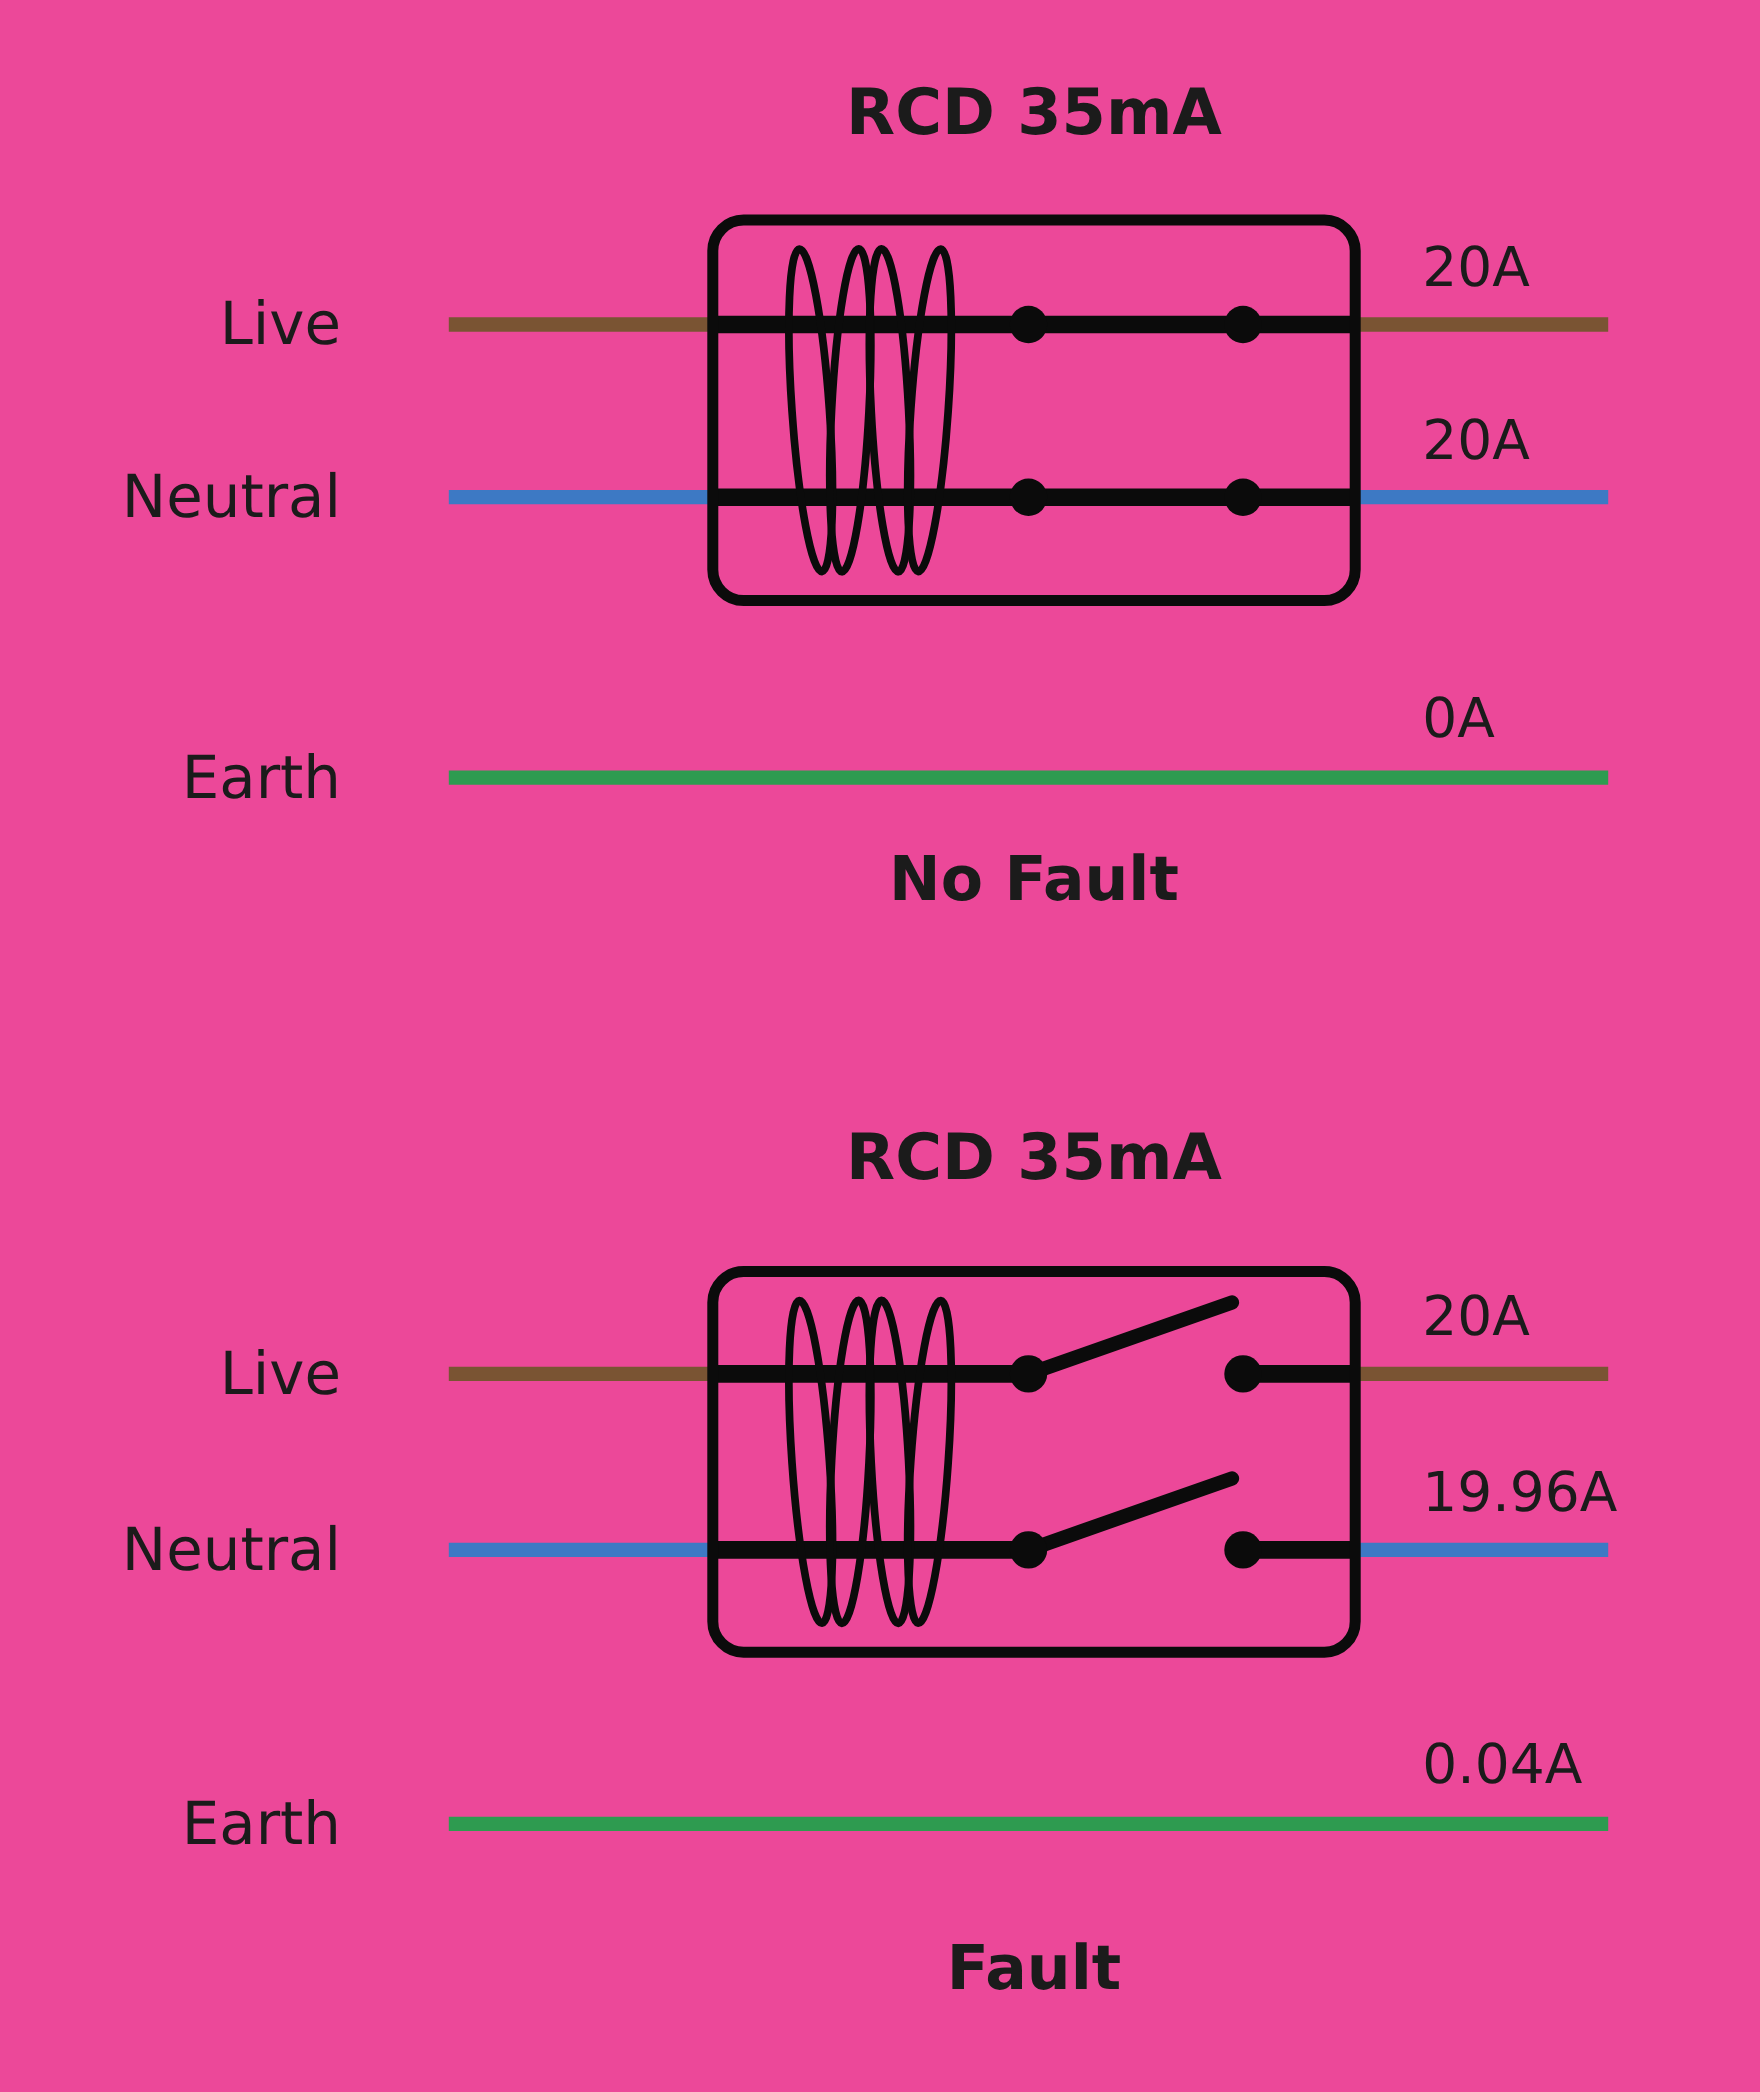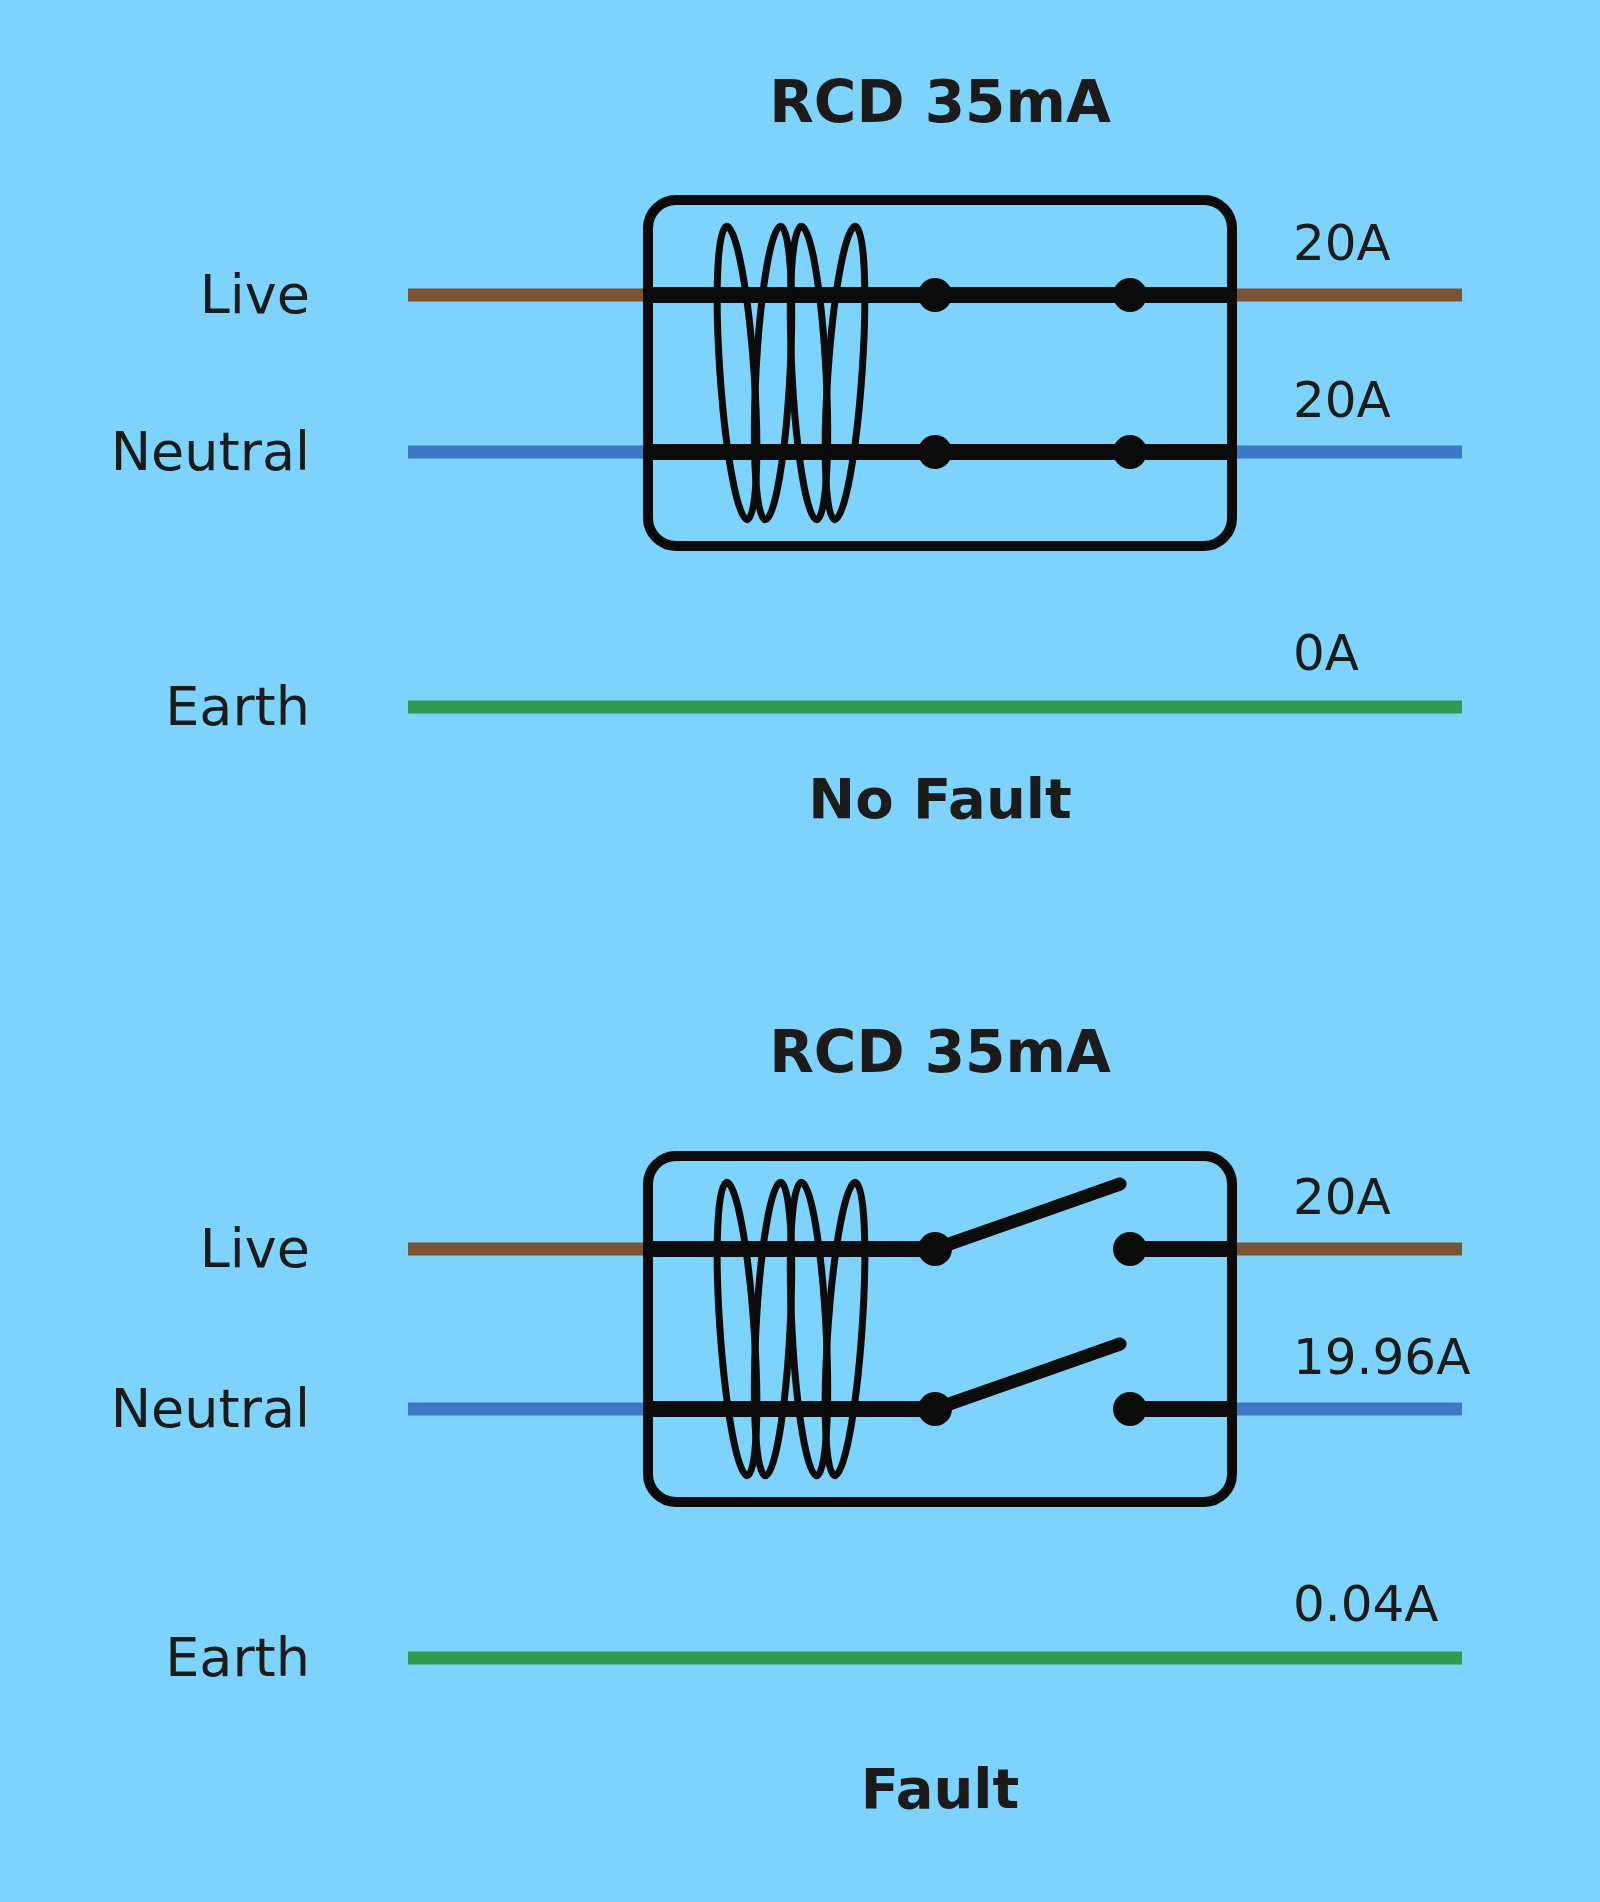--- a/index.html
+++ b/index.html
@@ -1,16 +1,16 @@
 <!DOCTYPE html>
 <html><head>
 <meta charset="utf-8">
 <style>
   html,body{margin:0;padding:0;background:#ffffff;}
-  .canvas{position:relative;width:1600px;height:1902px;margin:0 auto;background:#7dd3fc;text-decoration:underline;}
+  .canvas{position:relative;width:1600px;height:1902px;margin:0 auto;background:#ec4899;text-decoration:underline;}
   svg{display:block;}
   text{font-family:"DejaVu Sans","Liberation Sans",sans-serif;fill:#1b1b1b;}
   .t-title{font-size:58px;font-weight:600;}
   .t-caption{font-size:56px;font-weight:600;}
   .t-label{font-size:54px;font-weight:500;}
   .t-current{font-size:50px;font-weight:500;}
   .wire{stroke-width:13;fill:none;}
   .wire-black{stroke:#0b0b0b;stroke-width:16;fill:none;}
   .switch-line{stroke:#0b0b0b;stroke-width:13;stroke-linecap:round;fill:none;}
   .rcd-box{fill:none;stroke:#0b0b0b;stroke-width:10;}

